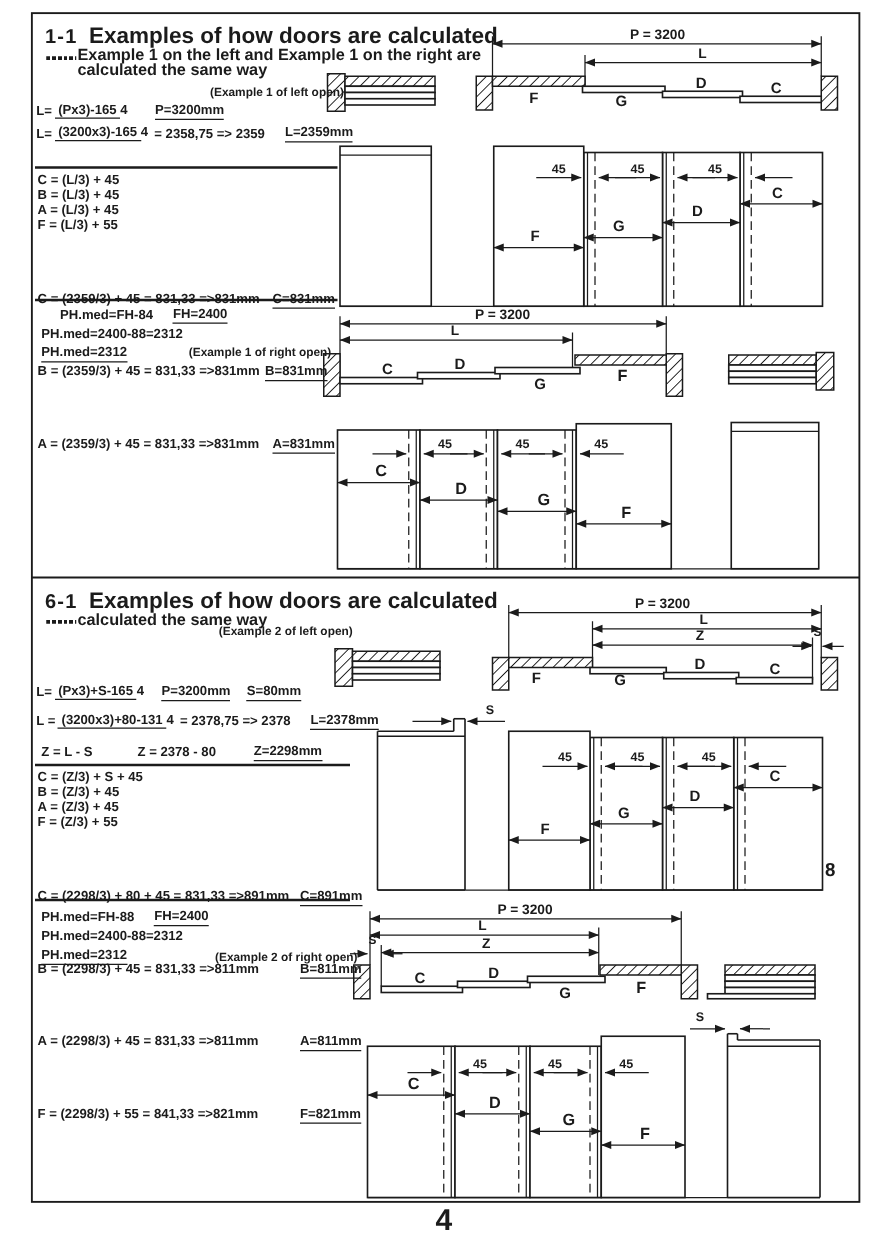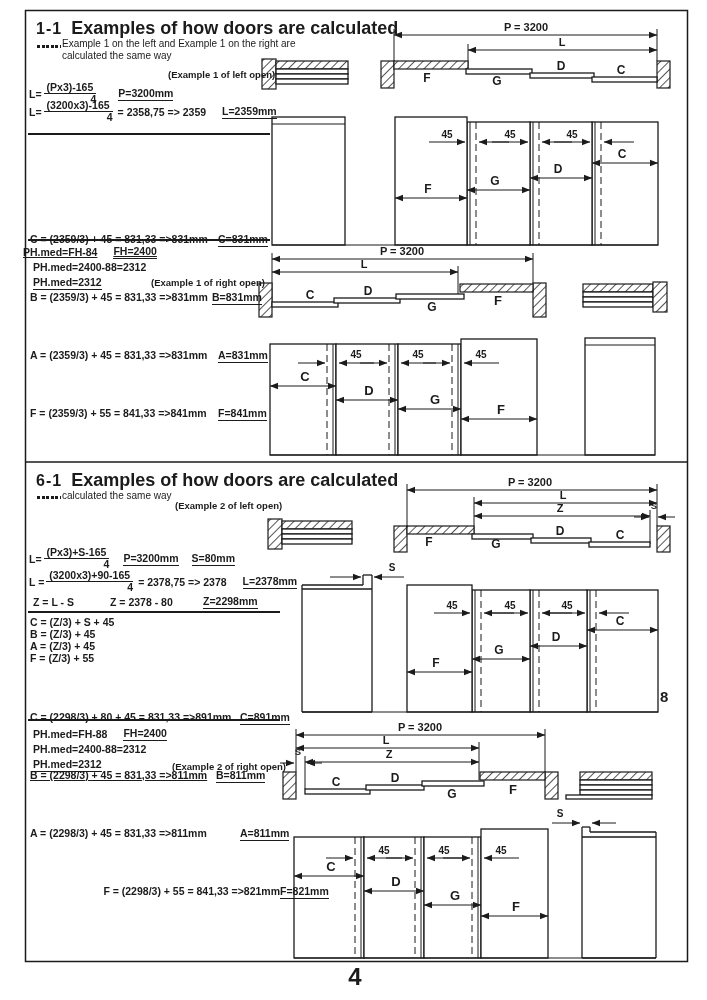--- a/index.html
+++ b/index.html
@@ -2,25 +2,25 @@
 <html><head>
 <meta charset="utf-8">
 <style>
   html,body{margin:0;padding:0;background:#ffffff;}
   .page{position:relative;width:707px;height:1000px;background:#fff;
         font-family:"Liberation Sans",sans-serif;color:#1b1b1b;overflow:hidden;}
   .abs{position:absolute;white-space:nowrap;}
   
   .sec-num{font-size:16px;font-weight:bold;letter-spacing:1px;}
   .sec-title{font-size:18px;font-weight:bold;margin-left:9px;}
-  .note{font-size:10px;font-weight:normal;line-height:12px;}
+  .note{font-size:13px;font-weight:bold;line-height:12px;}
   .cap{font-size:9.5px;font-weight:bold;}
   .fl{display:flex;align-items:center;font-weight:bold;font-size:10.5px;}
   .fl10{font-weight:bold;font-size:10.5px;line-height:12px;}
-  .frac{display:inline-flex;flex-direction:column;align-items:flex-end;line-height:11px;margin:0 2px;}
+  .frac{display:inline-flex;flex-direction:row;align-items:flex-start;line-height:11px;margin:0 2px;}
   .frac .num{border-bottom:1.6px solid #1b1b1b;padding:0 3px;}
   .u{border-bottom:1.6px solid #1b1b1b;padding-bottom:1px;}
   .rule{position:absolute;height:2.2px;background:#1b1b1b;}
   .dashicon{position:absolute;width:24px;height:2.6px;
      background:repeating-linear-gradient(90deg,#1b1b1b 0 3px,transparent 3px 4.6px);}
   .calcrow{display:flex;font-weight:bold;font-size:10.5px;line-height:12px;margin-top:44px;}
   .calcrow .expr{flex:0 0 auto;}
   .pagenum{font-size:24px;font-weight:bold;}
   .sidenum{font-size:15px;font-weight:bold;}
   
@@ -357,41 +357,43 @@
   <span>L=</span>
   <span class="frac">
     <span class="num">(3200x3)-165</span>
     <span class="den">4</span>
   </span>
   <span style="margin-left:3px;">= 2358,75 =&gt; 2359</span>
   <span class="u" style="margin-left:16px;">L=2359mm</span>
 </div>
 <div class="rule" style="left:28px;top:133px;width:242px;"></div>
 
+<div class="abs" style="left:30px;top:138px;">
+  <div class="fl10">C = (L/3) + 45</div>
+  <div class="fl10">B = (L/3) + 45</div>
+  <div class="fl10">A = (L/3) + 45</div>
+  <div class="fl10">F = (L/3) + 55</div>
+</div>
 <div class="abs" style="left:30px;top:189px;">
   <div class="calcrow">
     <span class="expr" style="width:188px;">C = (2359/3) + 45 = 831,33 =&gt;831mm</span>
     <span class="u">C=831mm</span>
   </div>
   <div class="calcrow">
     <span class="expr" style="width:182px;">B = (2359/3) + 45 = 831,33 =&gt;831mm</span>
     <span class="u">B=831mm</span>
   </div>
   <div class="calcrow">
     <span class="expr" style="width:188px;">A = (2359/3) + 45 = 831,33 =&gt;831mm</span>
     <span class="u">A=831mm</span>
   </div>
-  <div class="calcrow">
-    <span class="expr" style="width:188px;">F = (2359/3) + 55 = 841,33 =&gt;841mm</span>
-    <span class="u">F=841mm</span>
-  </div>
 </div>
 <div class="rule" style="left:28px;top:239px;width:242px;"></div>
 
-<div class="abs fl" style="left:23px;top:245px;text-decoration:underline;">
+<div class="abs fl" style="left:48px;top:245px;">
   <span>PH.med=FH-84</span>
   <span class="u" style="margin-left:16px;">FH=2400</span>
 </div>
 <div class="abs fl10" style="left:33px;top:261px;">PH.med=2400-88=2312</div>
 <div class="abs fl10 u" style="left:33px;top:276px;">PH.med=2312</div>
 <div class="abs cap" style="left:151px;top:277px;">(Example 1 of right open)</div>
 
 
 <div class="abs" style="left:36px;top:470px;">
   <span class="sec-num">6-1</span><span class="sec-title">Examples of how doors are calculated</span>
@@ -407,21 +409,21 @@
   <span class="frac">
     <span class="num">(Px3)+S-165</span>
     <span class="den">4</span>
   </span>
   <span class="u" style="margin-left:12px;">P=3200mm</span>
   <span class="u" style="margin-left:13px;">S=80mm</span>
 </div>
 <div class="abs fl" style="left:29px;top:570px;">
   <span>L =</span>
   <span class="frac">
-    <span class="num">(3200x3)+90-165</span>
+    <span class="num">(3200x3)+80-131</span>
     <span class="den">4</span>
   </span>
   <span style="margin-left:3px;">= 2378,75 =&gt; 2378</span>
   <span class="u" style="margin-left:16px;">L=2378mm</span>
 </div>
 <div class="abs fl" style="left:33px;top:595px;">
   <span style="width:77px;">Z = L - S</span>
   <span style="width:93px;">Z = 2378 - 80</span>
   <span class="u">Z=2298mm</span>
 </div>
@@ -432,29 +434,29 @@
   <div class="fl10">B = (Z/3) + 45</div>
   <div class="fl10">A = (Z/3) + 45</div>
   <div class="fl10">F = (Z/3) + 55</div>
 </div>
 <div class="abs" style="left:30px;top:667px;">
   <div class="calcrow">
     <span class="expr" style="width:210px;">C = (2298/3) + 80 + 45 = 831,33 =&gt;891mm</span>
     <span class="u">C=891mm</span>
   </div>
   <div class="calcrow">
-    <span class="expr" style="width:186px;text-decoration:underline;">B = (2298/3) + 45 = 831,33 =&gt;811mm</span>
+    <span class="expr" style="width:210px;">B = (2298/3) + 45 = 831,33 =&gt;811mm</span>
     <span class="u">B=811mm</span>
   </div>
   <div class="calcrow">
     <span class="expr" style="width:210px;">A = (2298/3) + 45 = 831,33 =&gt;811mm</span>
     <span class="u">A=811mm</span>
   </div>
   <div class="calcrow">
-    <span class="expr" style="width:250px;text-align:right;">F = (2298/3) + 55 = 841,33 =&gt;821mm</span>
+    <span class="expr" style="width:210px;">F = (2298/3) + 55 = 841,33 =&gt;821mm</span>
     <span class="u">F=821mm</span>
   </div>
 </div>
 <div class="rule" style="left:28px;top:719px;width:252px;"></div>
 
 <div class="abs fl" style="left:33px;top:727px;">
   <span>PH.med=FH-88</span>
   <span class="u" style="margin-left:16px;">FH=2400</span>
 </div>
 <div class="abs fl10" style="left:33px;top:743px;">PH.med=2400-88=2312</div>

